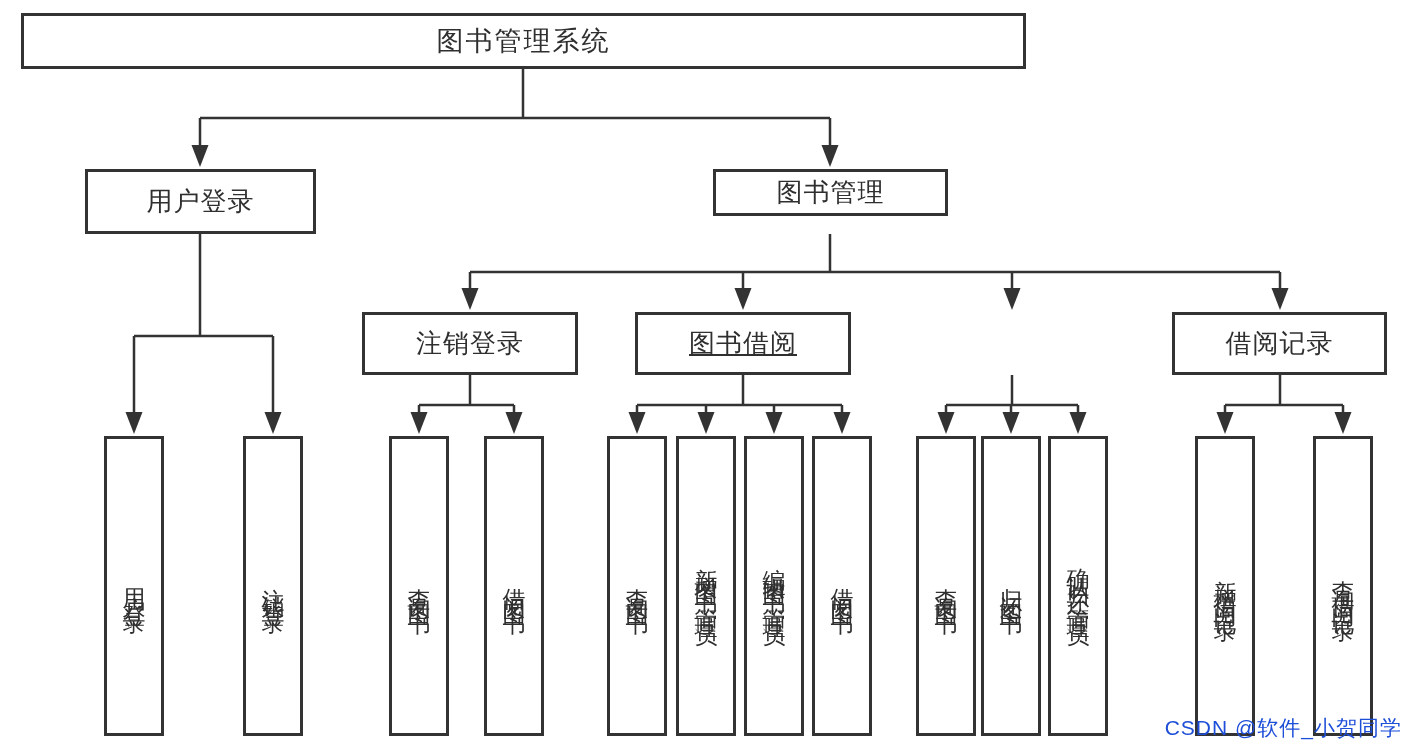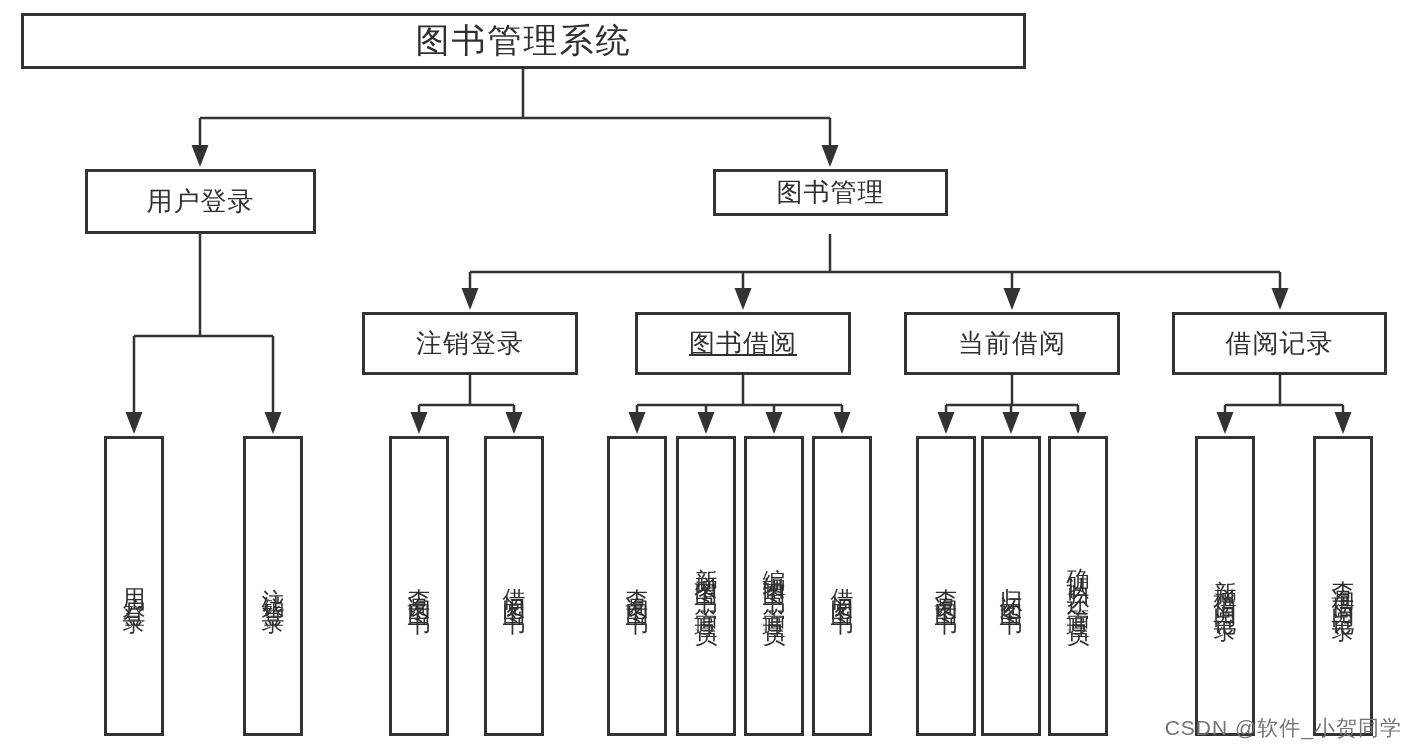--- a/index.html
+++ b/index.html
@@ -26,42 +26,42 @@
     position: absolute;
     box-sizing: border-box;
     border: 3px solid #333333;
     background: #ffffff;
     display: flex;
     align-items: center;
     justify-content: center;
     color: #2f2f2f;
   }
   .box.root {
-    font-size: 34px;
+    font-size: 27px;
     letter-spacing: 2px;
   }
   .box.h {
     font-size: 26px;
     letter-spacing: 1px;
   }
   .box.v span {
     writing-mode: vertical-rl;
     text-orientation: mixed;
     font-size: 23px;
     letter-spacing: 8px;
     line-height: 1;
     white-space: nowrap;
   }
   .watermark {
     position: absolute;
     top: 714px;
     right: 3px;
     font-size: 21px;
     letter-spacing: 1px;
-    color: #737373;
+    color: #1d4ed8;
     white-space: nowrap;
     z-index: 5;
   }
 </style>
 </head>
 <body>
 
 <div class="canvas">
 
   <svg class="connectors" viewBox="0 0 1405 747" xmlns="http://www.w3.org/2000/svg">
@@ -104,21 +104,20 @@
     </g>
   </svg>
 
   <div class="box root" style="left:21px; top:13px; width:1005px; height:56px;">图书管理系统</div>
 
   <div class="box h" style="left:85px; top:169px; width:231px; height:65px;">用户登录</div>
   <div class="box h" style="left:713px; top:169px; width:235px; height:47px;">图书管理</div>
 
   <div class="box h" style="left:362px; top:312px; width:216px; height:63px;">注销登录</div>
   <div class="box h" style="left:635px; top:312px; width:216px; height:63px;text-decoration:underline;">图书借阅</div>
-  <div class="box h" style="left:904px; top:312px; width:216px; height:63px;">当前借阅</div>
   <div class="box h" style="left:1172px; top:312px; width:215px; height:63px;">借阅记录</div>
 
   <div class="box v" style="left:104px; top:436px; width:60px; height:300px;">
     <span>用户登录</span>
   </div>
   <div class="box v" style="left:243px; top:436px; width:60px; height:300px;">
     <span>注销登录</span>
   </div>
 
   <div class="box v" style="left:389px; top:436px; width:60px; height:300px;">

